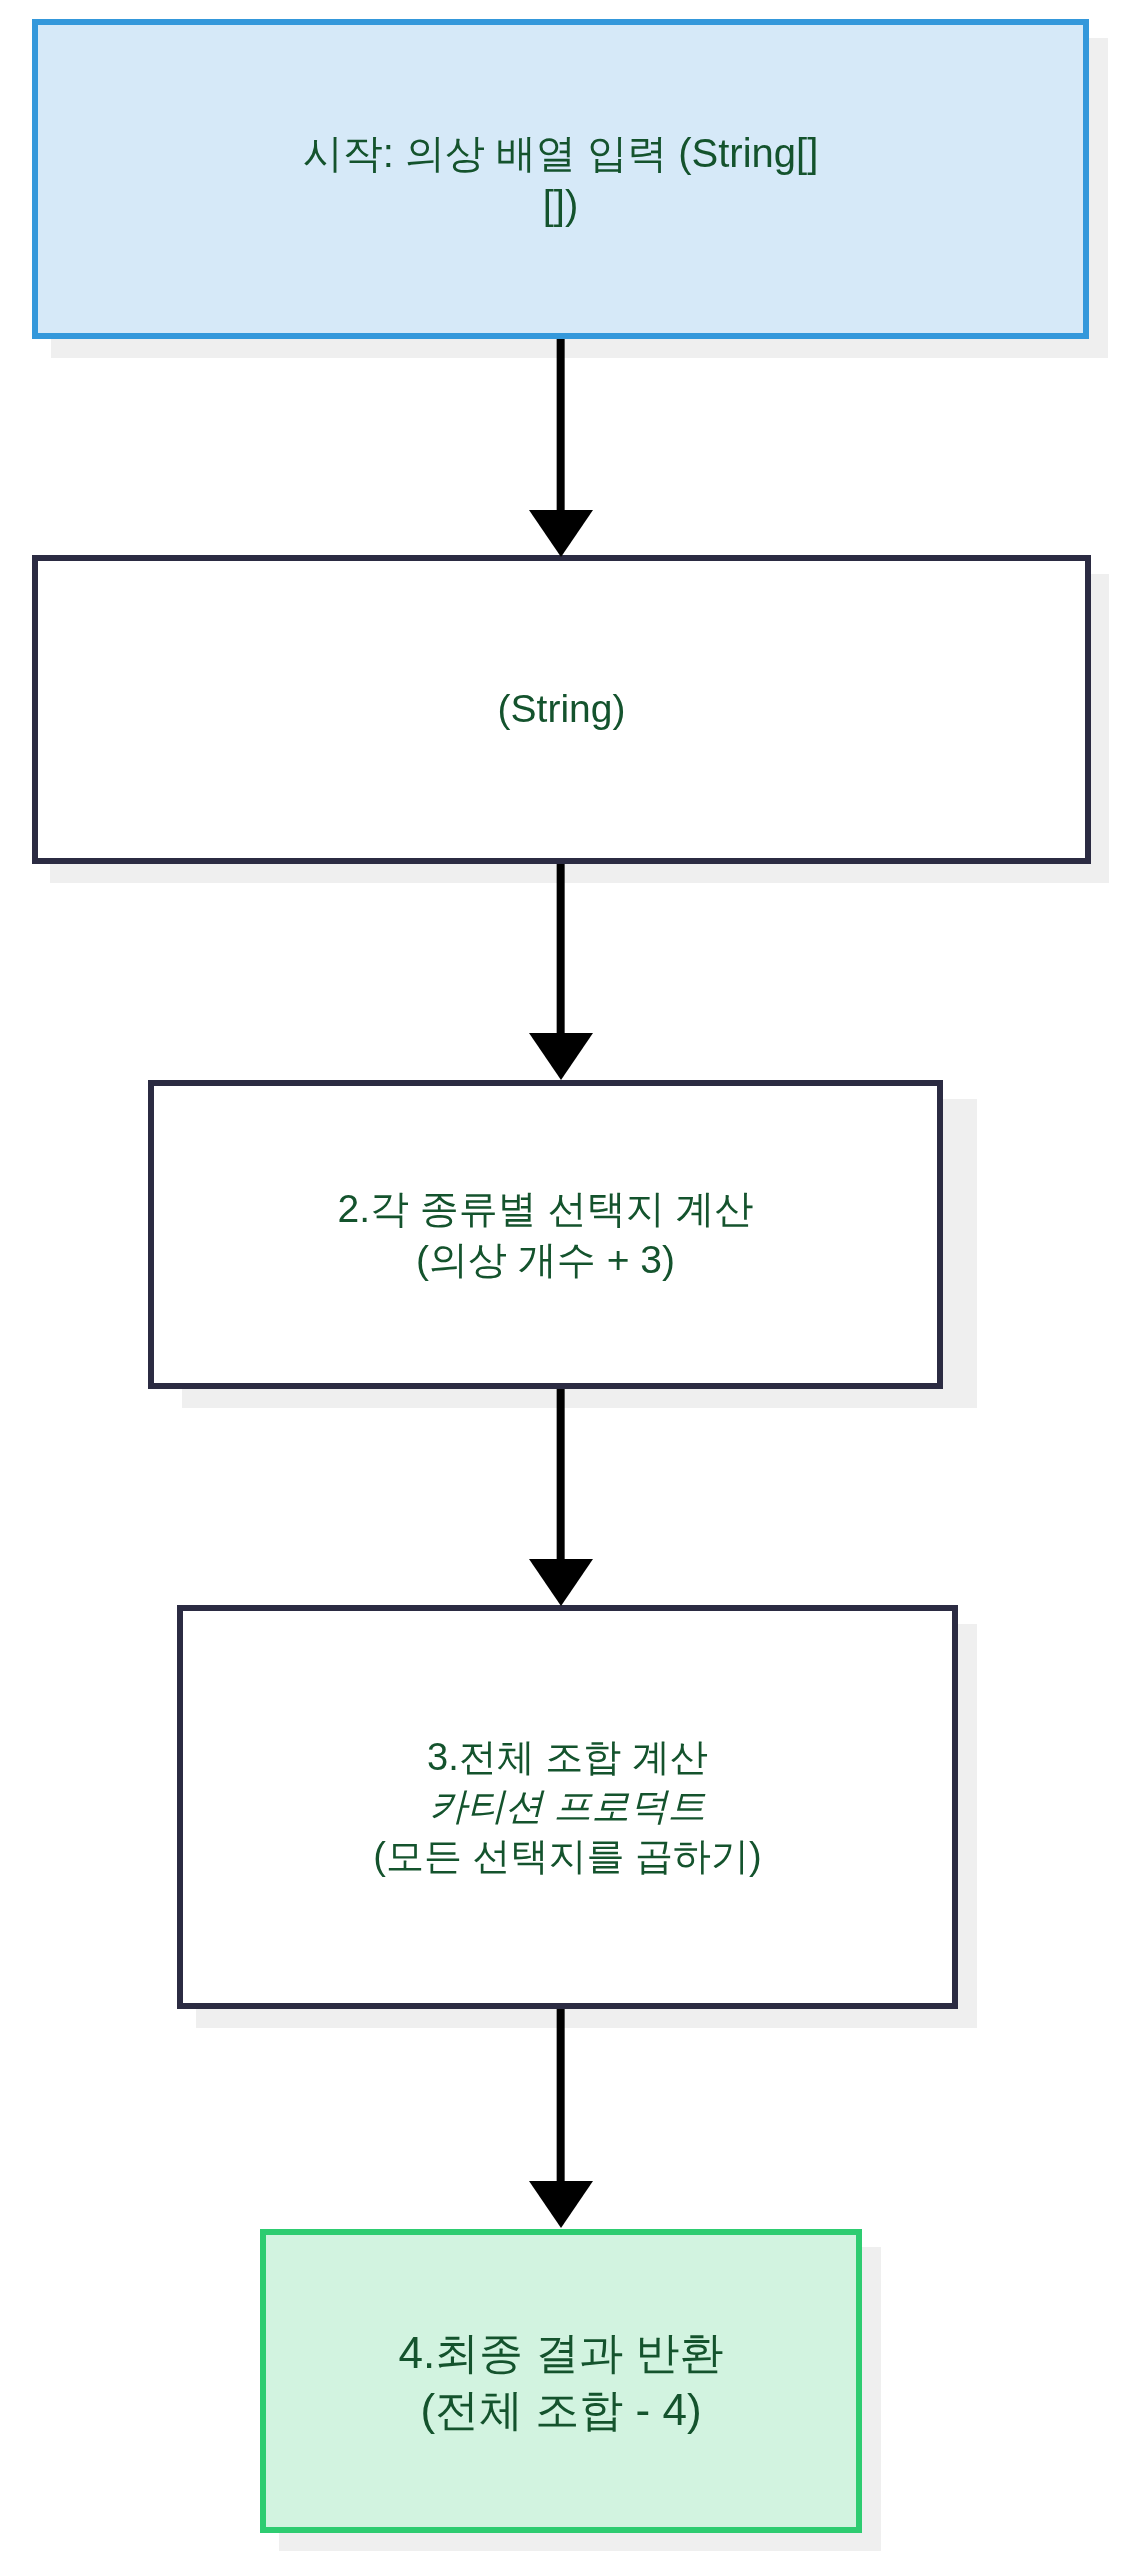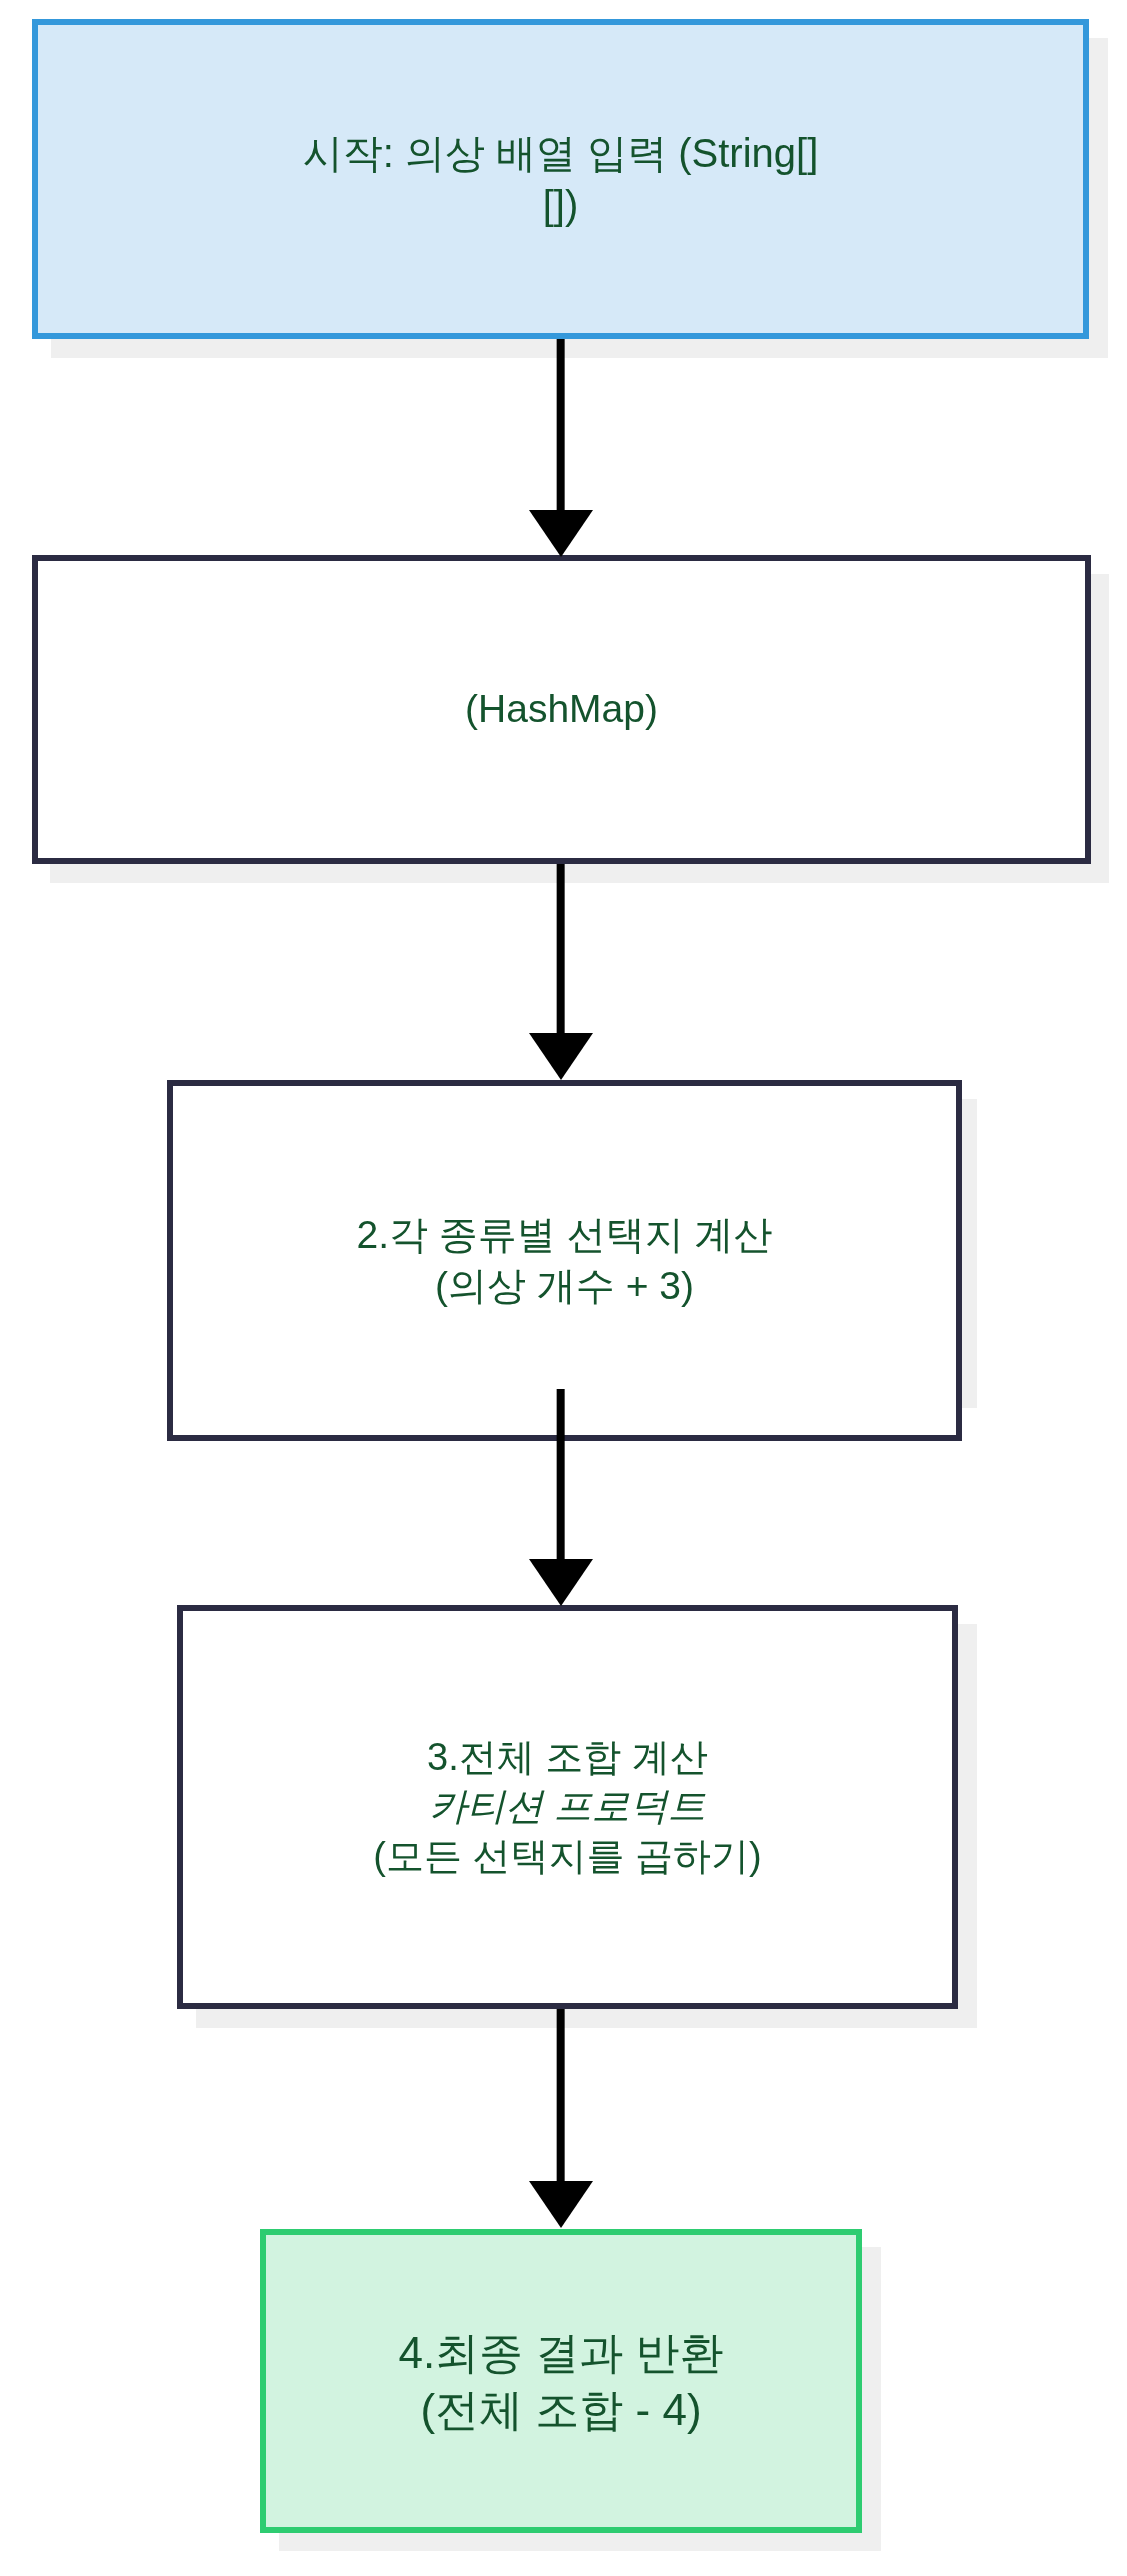--- a/index.html
+++ b/index.html
@@ -100,30 +100,30 @@
     <span class="line">[])</span>
   </div>
 
   <div class="arrow" style="left:529px; top:339px; width:63px; height:218px;">
     <div class="shaft" style="height:171px;"></div>
     <div class="head" style="top:171px;"></div>
   </div>
 
   <div class="node-shadow" style="left:50px; top:574px; width:1059px; height:309px;"></div>
   <div class="node process t-proc" style="left:32px; top:555px; width:1059px; height:309px;">
-    <span class="line">(HashMap)</span>
+    <span class="line">(String)</span>
   </div>
 
   <div class="arrow" style="left:529px; top:864px; width:63px; height:216px;">
     <div class="shaft" style="height:169px;"></div>
     <div class="head" style="top:169px;"></div>
   </div>
 
   <div class="node-shadow" style="left:182px; top:1099px; width:795px; height:309px;"></div>
-  <div class="node process t-proc" style="left:167px; top:1080px; width:795px; height:361px;">
+  <div class="node process t-proc" style="left:148px; top:1080px; width:795px; height:309px;">
     <span class="line">2.각 종류별 선택지 계산</span>
     <span class="line">(의상 개수 + 3)</span>
   </div>
 
   <div class="arrow" style="left:529px; top:1389px; width:63px; height:217px;">
     <div class="shaft" style="height:170px;"></div>
     <div class="head" style="top:170px;"></div>
   </div>
 
   <div class="node-shadow" style="left:196px; top:1624px; width:781px; height:404px;"></div>

